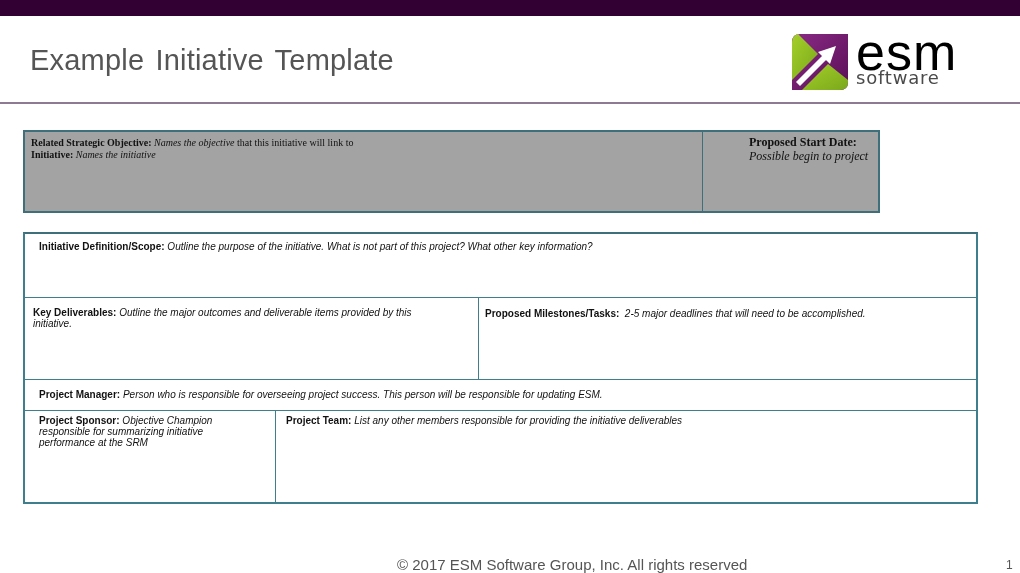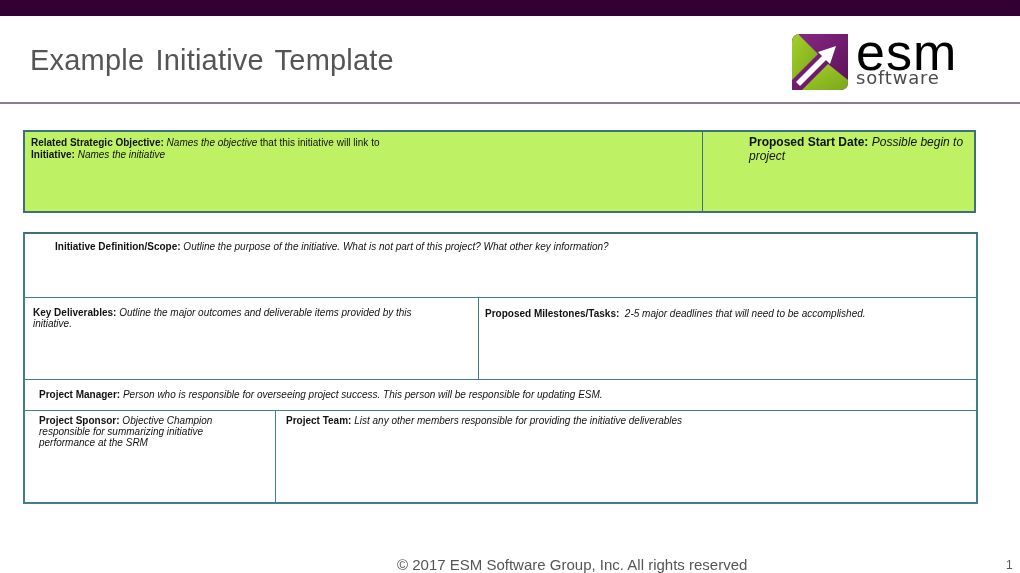--- a/index.html
+++ b/index.html
@@ -10,21 +10,21 @@
 
     .title { position: absolute; left: 30px; top: 44px; font-size: 29px; color: #555555; word-spacing: 3px; letter-spacing: 0.2px; }
 
     .logo { position: absolute; left: 792px; top: 34px; width: 200px; height: 60px; }
     .logo-mark { position: absolute; left: 0; top: 0; width: 56px; height: 56px; }
     .logo-esm { position: absolute; left: 64px; top: -12px; font-size: 52px; color: #000000; letter-spacing: 1px; font-family: "Liberation Sans", sans-serif; }
     .logo-software { position: absolute; left: 64px; top: 33px; font-size: 18px; color: #4a4a4a; letter-spacing: 0.8px; font-family: "DejaVu Sans", sans-serif; }
 
     .header-rule { position: absolute; left: 0; top: 102px; width: 1020px; height: 2px; background: #8e7a92; }
 
-    .box1 { position: absolute; left: 23px; top: 130px; width: 953px; height: 83px; border: 2px solid #3f6f7b; background: #bef264; }
+    .box1 { position: absolute; left: 23px; top: 130px; width: 857px; height: 83px; border: 2px solid #3f6f7b; background: #a3a3a3; font-family: Liberation Serif, serif; }
     .box1 .divider { position: absolute; left: 677px; top: 0; width: 1px; height: 100%; background: #3f6f7b; }
     .box1 .left { position: absolute; left: 6px; top: 5px; font-size: 10px; line-height: 12px; }
     .box1 .right { position: absolute; left: 684px; top: 3px; font-size: 12px; margin-left: 40px; }
     .box1 .right .line { height: 19px; line-height: 14px; }
 
     .box2 { position: absolute; left: 23px; top: 232px; width: 955px; height: 272px; border: 2px solid #3f7e8c; border-top-color: #3f6f7b; }
     .hline { position: absolute; height: 1px; background: #3f7e8c; }
     .vline { position: absolute; width: 1px; background: #3f7e8c; }
 
     .lbl { font-weight: bold; }
@@ -86,21 +86,21 @@
 
 <div class="box2">
 
   <div class="hline" style="left:0; top:63px; width:951px;"></div>
   <div class="hline" style="left:0; top:145px; width:951px;"></div>
   <div class="hline" style="left:0; top:176px; width:951px;"></div>
 
   <div class="vline" style="left:453px; top:63px; height:82px;"></div>
   <div class="vline" style="left:250px; top:176px; height:92px;"></div>
 
-  <div class="cell" style="left:14px; top:7px; width:920px;margin-left:16px;">
+  <div class="cell" style="left:14px; top:7px; width:920px;">
     <span class="lbl">Initiative Definition/Scope:</span>
     <span class="it">Outline the purpose of the initiative.  What is not part of this project?  What other key information?</span>
   </div>
 
   <div class="cell" style="left:8px; top:73px; width:420px;">
     <span class="lbl">Key Deliverables:</span>
     <span class="it">Outline the major outcomes and deliverable items provided  by this initiative.</span>
   </div>
 
   <div class="cell" style="left:460px; top:74px; width:480px;">

